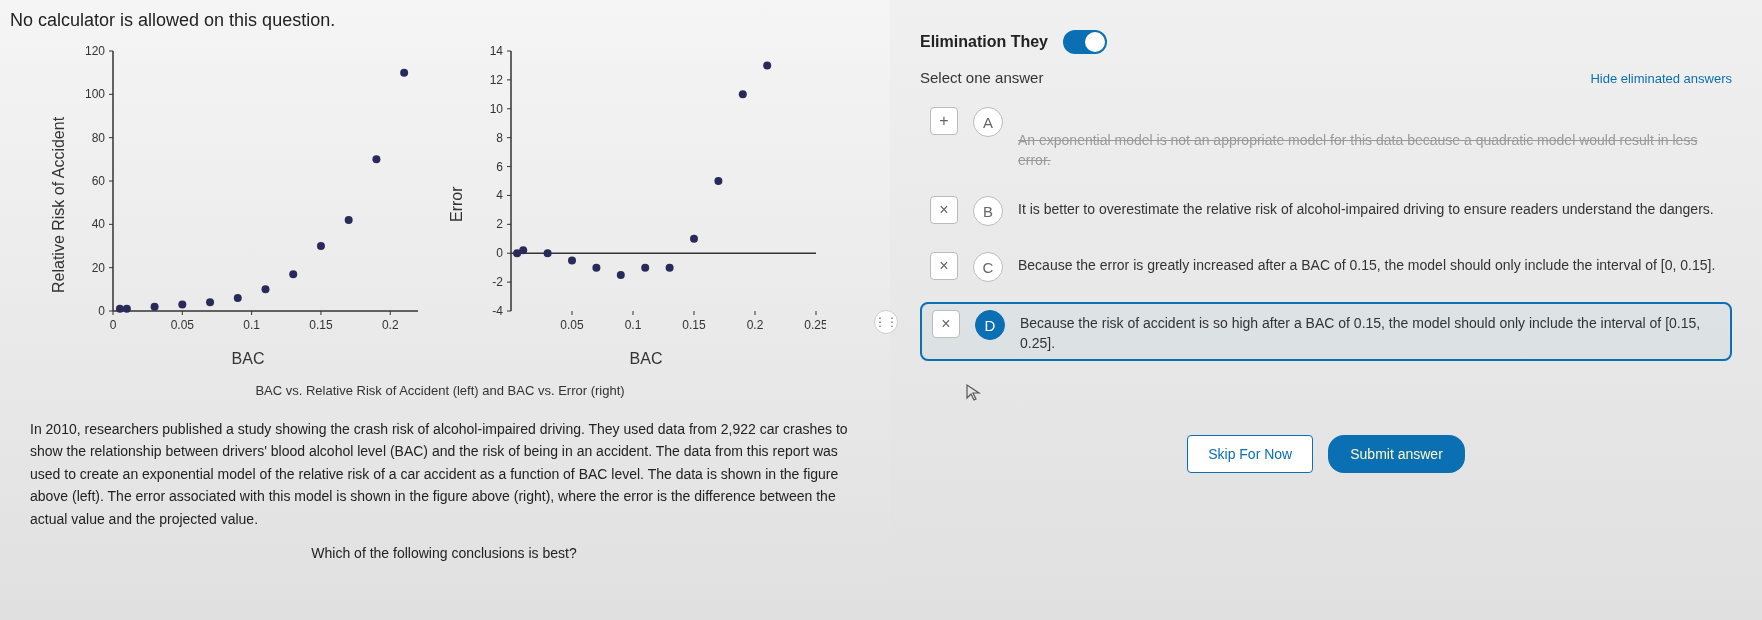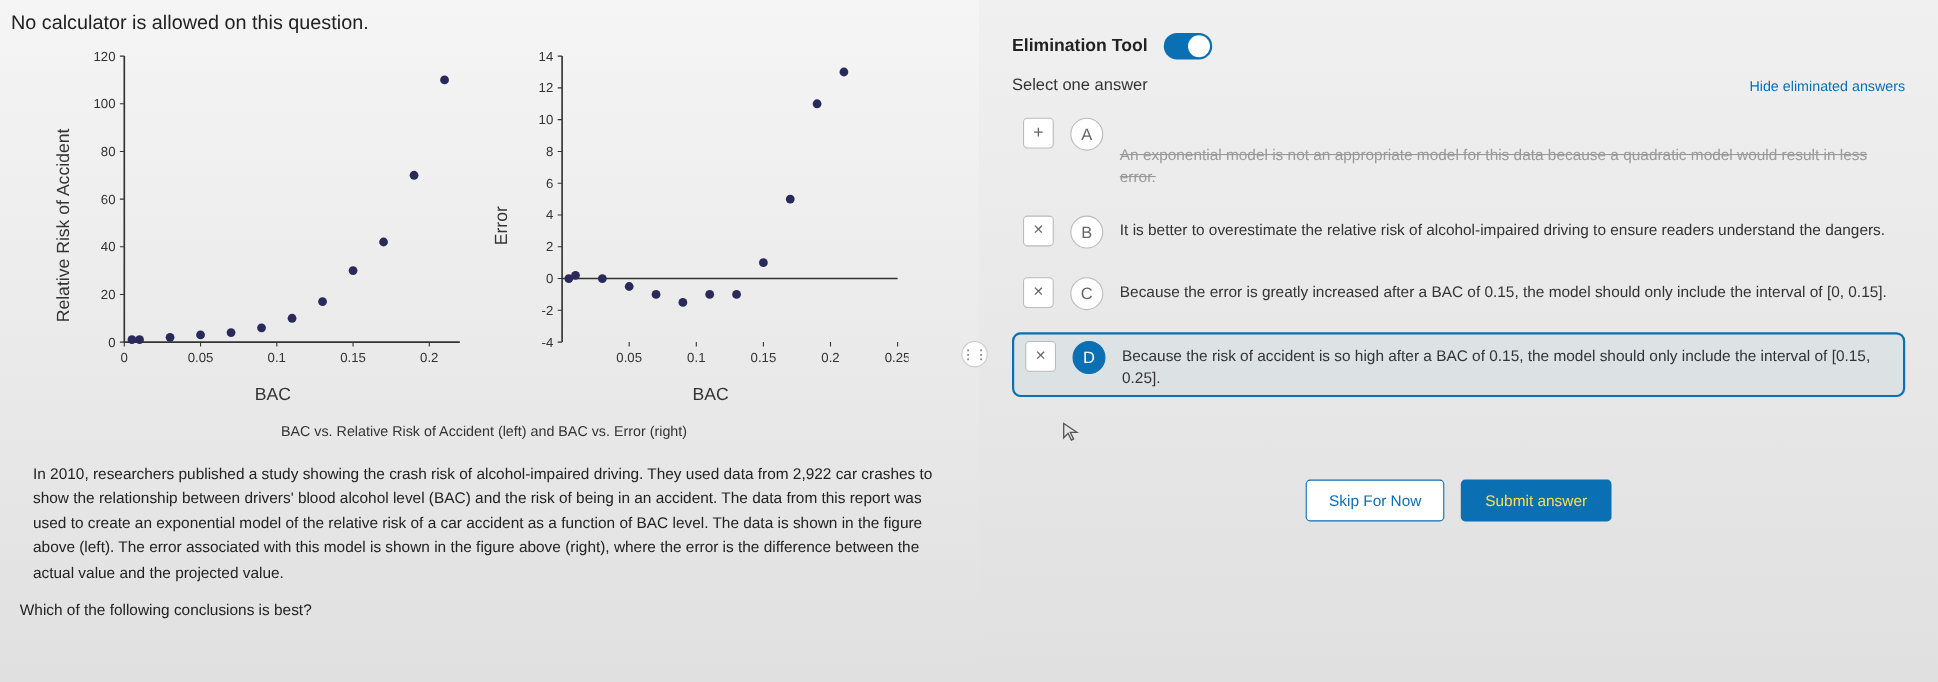--- a/index.html
+++ b/index.html
@@ -7,39 +7,39 @@
   .left-panel { flex: 0 0 890px; padding: 10px 20px 10px 10px; background: linear-gradient(to bottom, #f5f5f5, #e0e0e0); }
   .right-panel { flex: 1; padding: 0 30px 10px 30px; background: linear-gradient(to bottom, #f0f0f0, #e0e0e0); }
   .no-calc { font-size: 18px; font-weight: 500; color: #222; margin-bottom: 10px; }
   .charts-row { display: flex; gap: 20px; margin-left: 40px; }
   .chart-box { position: relative; }
   .chart-svg { background: transparent; }
   .axis-label-y { writing-mode: vertical-rl; transform: rotate(180deg); font-size: 16px; color: #333; text-align: center; }
   .axis-label-x { font-size: 16px; color: #333; text-align: center; margin-top: 5px; }
   .chart-caption { text-align: center; font-size: 13px; color: #333; margin-top: 15px; font-weight: 400; width: 100%; }
   .question-text { font-size: 14px; color: #222; line-height: 1.6; margin-top: 20px; max-width: 840px; margin-left: 20px; }
-  .question-prompt { font-size: 14px; color: #222; margin-top: 15px; margin-left: 8px; }
+  .question-prompt { font-size: 14px; color: #222; margin-top: 15px; margin-left: 8px; text-align: center; }
   .header-tag { font-size: 14px; color: #666; margin-bottom: 15px; }
   .elim-row { display: flex; align-items: center; gap: 15px; margin-bottom: 15px; margin-top: 30px; }
   .elim-label { font-size: 16px; font-weight: 600; color: #222; }
   .toggle { width: 44px; height: 24px; background: #0b6fb3; border-radius: 12px; position: relative; cursor: pointer; }
   .toggle-knob { position: absolute; right: 2px; top: 2px; width: 20px; height: 20px; background: #fff; border-radius: 50%; }
   .select-row { display: flex; justify-content: space-between; align-items: flex-end; margin-bottom: 15px; }
   .select-text { font-size: 15px; color: #333; }
   .hide-elim { font-size: 13px; color: #0b6fb3; cursor: pointer; }
   .answer-row { display: flex; align-items: flex-start; gap: 15px; margin-bottom: 14px; padding: 6px 10px; border-radius: 8px; }
   .answer-row.selected { border: 2px solid #0b6fb3; background: rgba(11,111,179,0.05); }
   .elim-btn { width: 28px; height: 28px; border: 1px solid #bbb; border-radius: 4px; display: flex; align-items: center; justify-content: center; font-size: 16px; color: #666; background: #fff; cursor: pointer; flex-shrink: 0; }
   .ans-letter { width: 30px; height: 30px; border: 1px solid #bbb; border-radius: 50%; display: flex; align-items: center; justify-content: center; font-size: 15px; color: #666; background: #fff; flex-shrink: 0; }
   .ans-letter.selected { background: #0b6fb3; color: #fff; border-color: #0b6fb3; }
   .ans-text { font-size: 14px; color: #333; line-height: 1.4; flex: 1; padding-top: 4px; }
   .ans-text.eliminated { text-decoration: line-through; color: #999; margin-top: 20px; }
   .action-row { display: flex; gap: 15px; justify-content: center; margin-top: 30px; }
   .skip-btn { padding: 10px 20px; border: 1px solid #0b6fb3; background: #fff; color: #0b6fb3; border-radius: 4px; font-size: 14px; cursor: pointer; }
-  .submit-btn { padding: 10px 22px; border: none; background: #0b6fb3; color: #fde047; border-radius: 4px; font-size: 14px; cursor: pointer; }
+  .submit-btn { padding: 10px 22px; border: none; background: #0b6fb3; color: #fef9c3; border-radius: 16px; font-size: 14px; cursor: pointer; }
   .drag-handle { position: absolute; right: -8px; top: 50%; width: 24px; height: 24px; background: #fff; border: 1px solid #ccc; border-radius: 50%; display: flex; align-items: center; justify-content: center; font-size: 12px; color: #666; cursor: col-resize; }
   .cursor-icon { margin-left: 45px; margin-top: 8px; }
 </style>
 </head>
 <body>
 
 <div class="left-panel" style="position:relative;">
   <div class="no-calc">No calculator is allowed on this question.</div>
 
   <div class="charts-row">
@@ -148,21 +148,21 @@
   <div class="chart-caption">BAC vs. Relative Risk of Accident (left) and BAC vs. Error (right)</div>
   <div class="question-text">In 2010, researchers published a study showing the crash risk of alcohol-impaired driving. They used data from 2,922 car crashes to show the relationship between drivers' blood alcohol level (BAC) and the risk of being in an accident. The data from this report was used to create an exponential model of the relative risk of a car accident as a function of BAC level. The data is shown in the figure above (left). The error associated with this model is shown in the figure above (right), where the error is the difference between the actual value and the projected value.</div>
   <div class="question-prompt">Which of the following conclusions is best?</div>
 
   <div class="drag-handle">⋮⋮</div>
 </div>
 
 <div class="right-panel">
 
   <div class="elim-row">
-    <div class="elim-label">Elimination Tool</div>
+    <div class="elim-label">Elimination They</div>
     <div class="toggle">
         <div class="toggle-knob"></div>
       </div>
   </div>
 
   <div class="select-row">
     <div class="select-text">Select one answer</div>
     <div class="hide-elim">Hide eliminated answers</div>
   </div>
 

